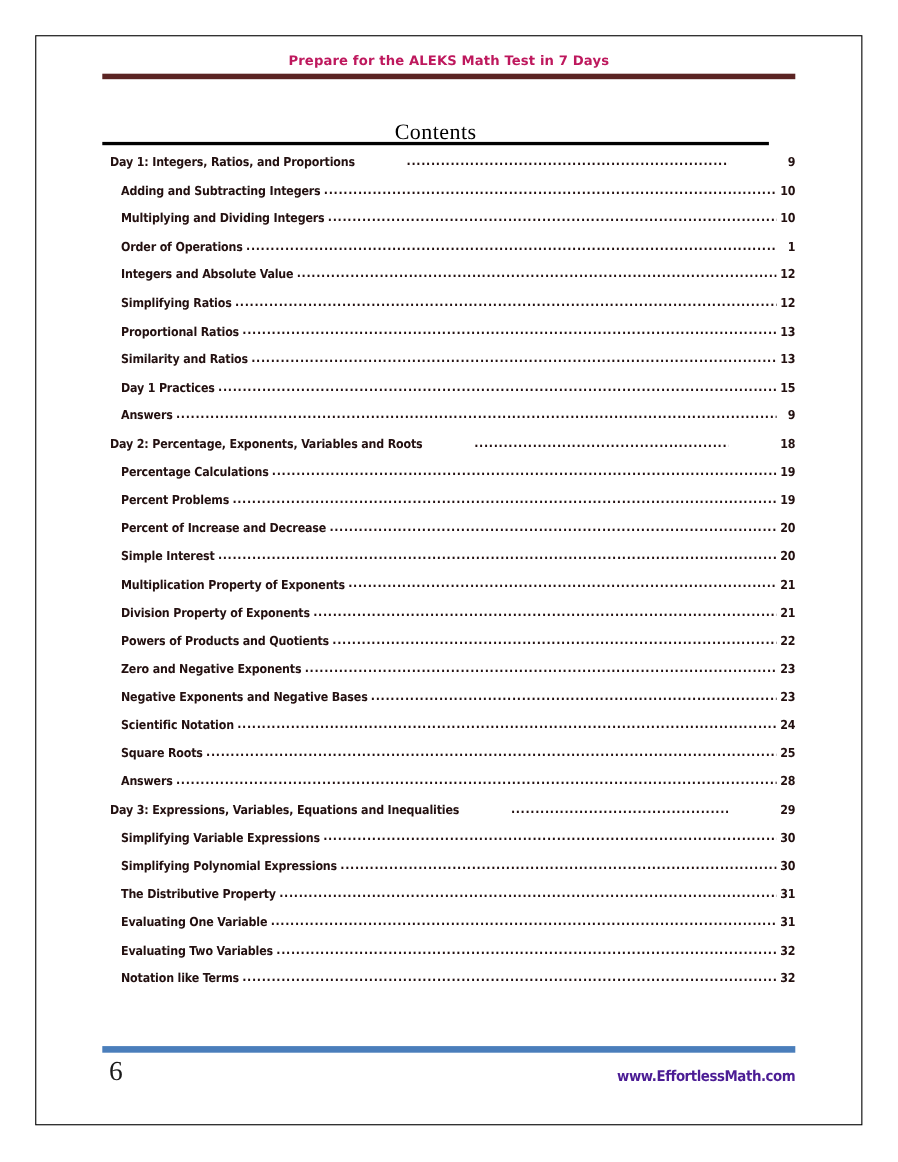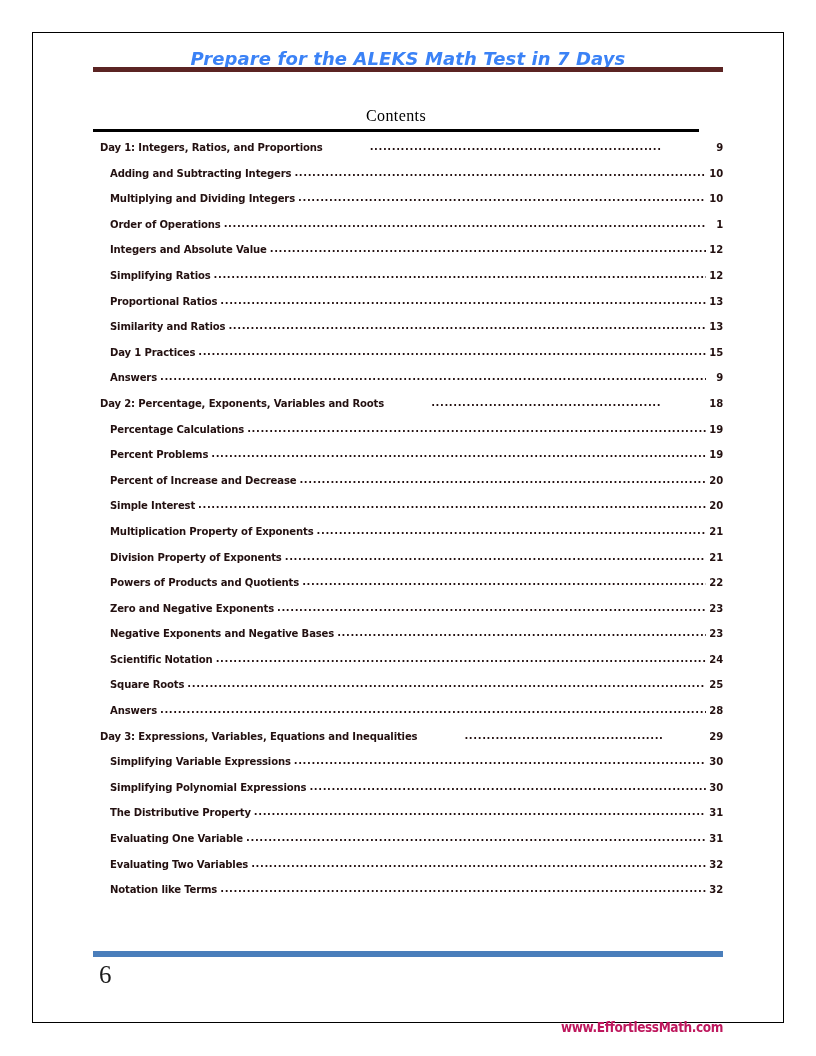--- a/index.html
+++ b/index.html
@@ -29,44 +29,43 @@
 
   
   #running-head {
     position: absolute;
     left: 93px;
     top: 48px;
     width: 630px;
     text-align: center;
     font-family: "DejaVu Sans", sans-serif;
     font-weight: bold;
-    font-style: italic;
-    font-size: 18px;
+    font-size: 12px;
     letter-spacing: 0.1px;
-    color: #3b82f6;
+    color: #be185d;
     white-space: nowrap;
   }
   #header-rule {
     position: absolute;
     left: 93px;
     top: 67px;
     width: 630px;
     height: 5px;
     background: #5B2423;
   }
 
   
   #contents-title {
     position: absolute;
     left: 93px;
     top: 96px;
     width: 606px;
     text-align: center;
     font-family: "Liberation Serif", serif;
-    font-size: 16px;
+    font-size: 20px;
     font-weight: normal;
     color: #000000;
     letter-spacing: 0.4px;
   }
   #title-rule {
     position: absolute;
     left: 93px;
     top: 129px;
     width: 606px;
     height: 3px;
@@ -147,23 +146,22 @@
     line-height: 1;
   }
   #footer-website {
     position: absolute;
     right: 93px;
     top: 971px;
     font-family: "DejaVu Sans Condensed", "DejaVu Sans", sans-serif;
     font-weight: bold;
     font-size: 13.5px;
     letter-spacing: -0.4px;
-    color: #be185d;
+    color: #4c1d95;
     white-space: nowrap;
-    margin-top: 48px;
   }
 </style>
 </head>
 <body>
 
 <div id="page-frame"></div>
 
 <div id="running-head">Prepare for the ALEKS Math Test in 7 Days</div>
 
 <div id="header-rule"></div>

